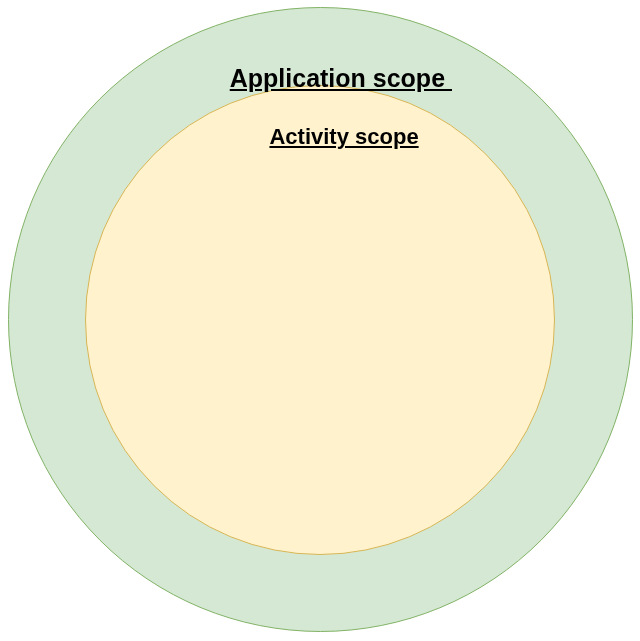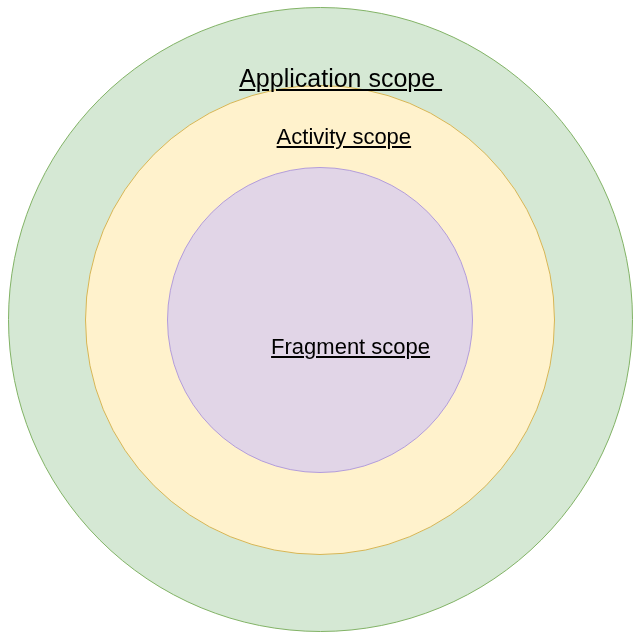--- a/index.html
+++ b/index.html
@@ -49,21 +49,21 @@
     height: 306px;
     background: #e1d5e7;
     border: 1px solid #b39ddb;
   }
   .scope-label {
     position: absolute;
     left: 0;
     width: 100%;
     text-align: center;
     color: #000000;
-    font-weight: normal;
+    font-weight: bold;
     font-family: "Liberation Sans", sans-serif;
     line-height: 1.2;
     letter-spacing: 0px;
     white-space: pre;
   }
   .scope-label span {
     text-decoration: underline;
     text-underline-offset: 2px;
   }
   #label-application {
@@ -81,27 +81,20 @@
 </style>
 </head>
 <body>
 
 <div id="canvas" style="background: rgb(255, 255, 255);">
 
   <div class="scope-circle" id="circle-application" style="background: rgb(213, 232, 212); border-color: rgb(130, 179, 102);">
 
     <div class="scope-circle" id="circle-activity" style="left: 76px; top: 77px; background: rgb(255, 242, 204); border-color: rgb(214, 182, 86);">
 
-      <div class="scope-circle" id="circle-fragment" style="left: 81px; top: 81px; background: rgb(225, 213, 231); border-color: rgb(179, 157, 219);">
-
-        <div class="scope-label" id="label-fragment" style="top:140px;">
-          <span>Fragment scope</span>
-        </div>
-
-      </div>
 
       <div class="scope-label" id="label-activity" style="top:12px;">
         <span>Activity scope</span>
       </div>
 
     </div>
 
     <div class="scope-label" id="label-application" style="top:25px;">
       <span>Application scope </span>
     </div>

